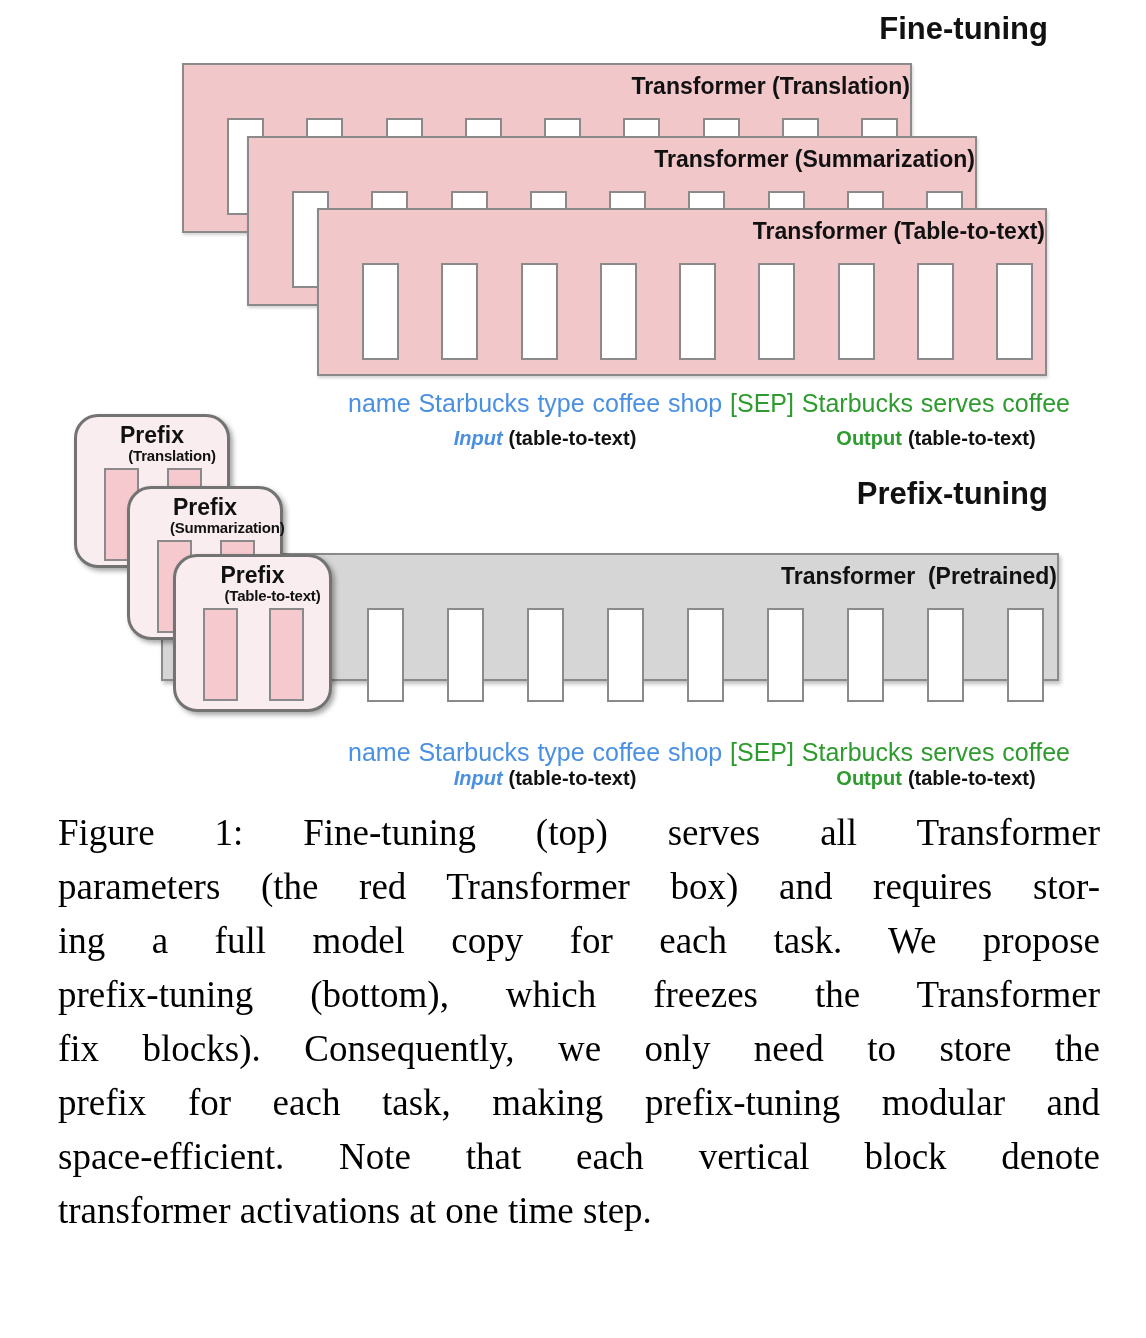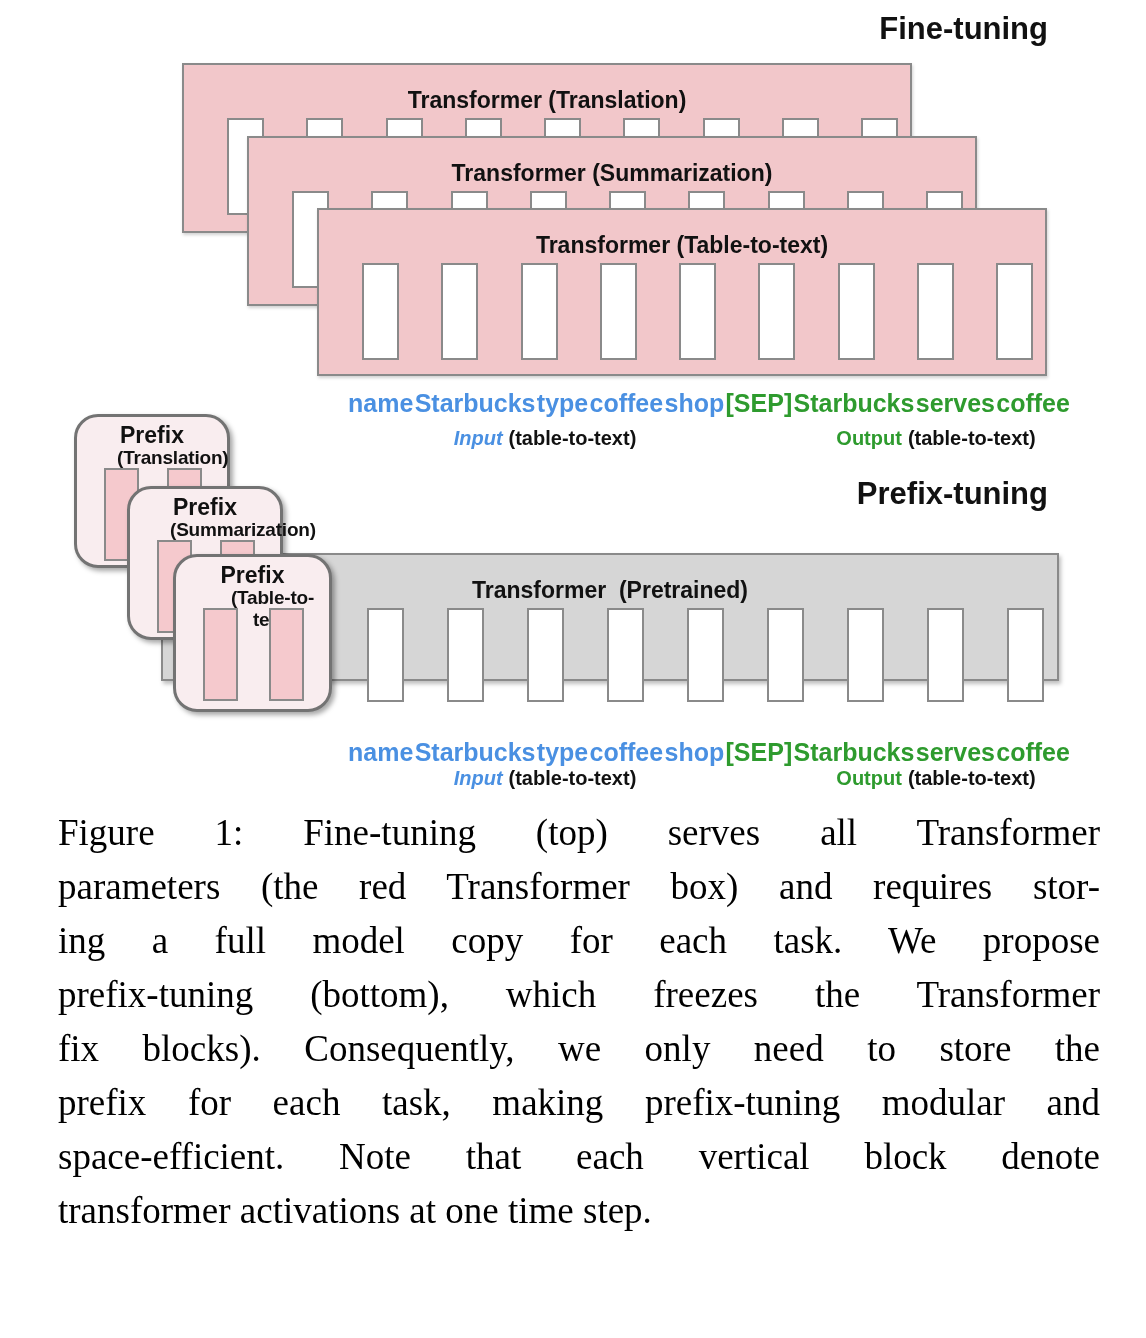--- a/index.html
+++ b/index.html
@@ -20,21 +20,21 @@
   .tbox {
     position:absolute; width:730px; height:170px; box-sizing:border-box;
     background:var(--transformer-pink,#f2c7ca);
     border:2px solid var(--box-border-gray,#8a8a8a);
     box-shadow:1px 2px 3px rgba(0,0,0,0.18);
   }
   .tbox1 { left:182px; top:63px;  z-index:1; }
   .tbox2 { left:247px; top:136px; z-index:2; }
   .tbox3 { left:317px; top:208px; z-index:3; height:168px; }
   .tlabel {
-    text-align:center; font-size:23px; font-weight:700; margin-top:22px;
+    text-align:right; font-size:23px; font-weight:700; margin-top:8px;
     white-space:pre; color:#111;
   }
   .blocks {
     position:absolute; left:43px; right:12px; top:53px; height:97px;
     display:flex; justify-content:space-between;
   }
   .wblock {
     width:37px; height:100%; box-sizing:border-box; background:#ffffff;
     border:2px solid var(--box-border-gray,#8a8a8a);
   }
@@ -52,35 +52,35 @@
   .pbox {
     position:absolute; width:156px; height:154px; box-sizing:border-box;
     background:var(--prefix-box-pink,#f9edef);
     border:3px solid #737373; border-radius:24px;
     box-shadow:3px 3px 5px rgba(0,0,0,0.35);
   }
   .pbox1 { left:74px;  top:414px; z-index:2; }
   .pbox2 { left:127px; top:486px; z-index:3; }
   .pbox3 { left:173px; top:554px; z-index:4; width:159px; height:158px; }
   .plabel { text-align:center; font-size:23px; font-weight:700; margin-top:7px; line-height:1.02; }
-  .psub   { text-align:center; font-size:19px; font-weight:700; line-height:1.15; letter-spacing:-0.2px;margin-left:40px; }
+  .psub   { text-align:center; font-size:15px; font-weight:700; line-height:1.15; letter-spacing:-0.2px;margin-left:40px; }
   .pblocks {
     position:absolute; left:27px; right:25px; top:51px; height:93px;
     display:flex; justify-content:space-between;
   }
   .pblock {
     width:35px; height:100%; box-sizing:border-box;
     background:var(--prefix-block-pink,#f5c9cd);
     border:2px solid var(--box-border-gray,#8a8a8a);
   }
 
   
   .token-row {
     position:absolute; left:348px; width:722px; display:flex;
-    justify-content:space-between; font-size:25px; font-weight:700; z-index:5;
+    justify-content:space-between; font-size:25px; font-weight:400; z-index:5;
   }
   .token-row-1 { top:389px; }
   .token-row-2 { top:738px; }
   .tok-in  { color:var(--token-input-blue,#4a90e2); }
   .tok-out { color:var(--token-output-green,#2e9b2e);text-align:right; }
 
   .sub-label {
     position:absolute; width:400px; text-align:center; font-size:20px;
     font-weight:700; color:#111; z-index:5;
   }

